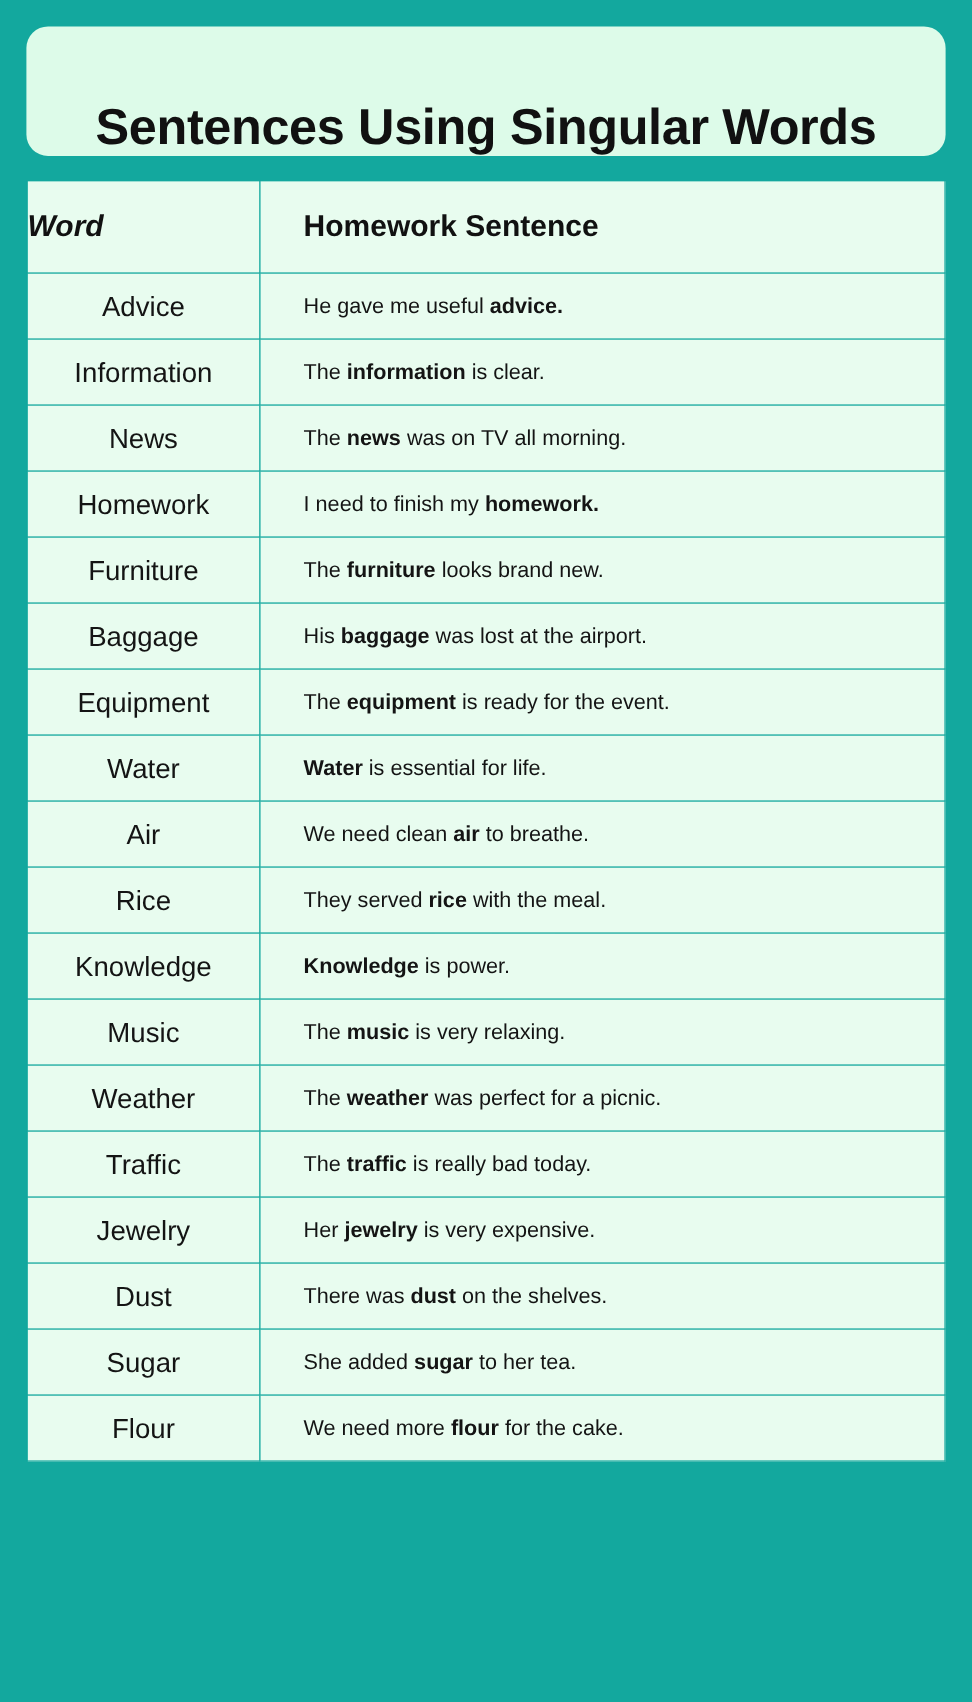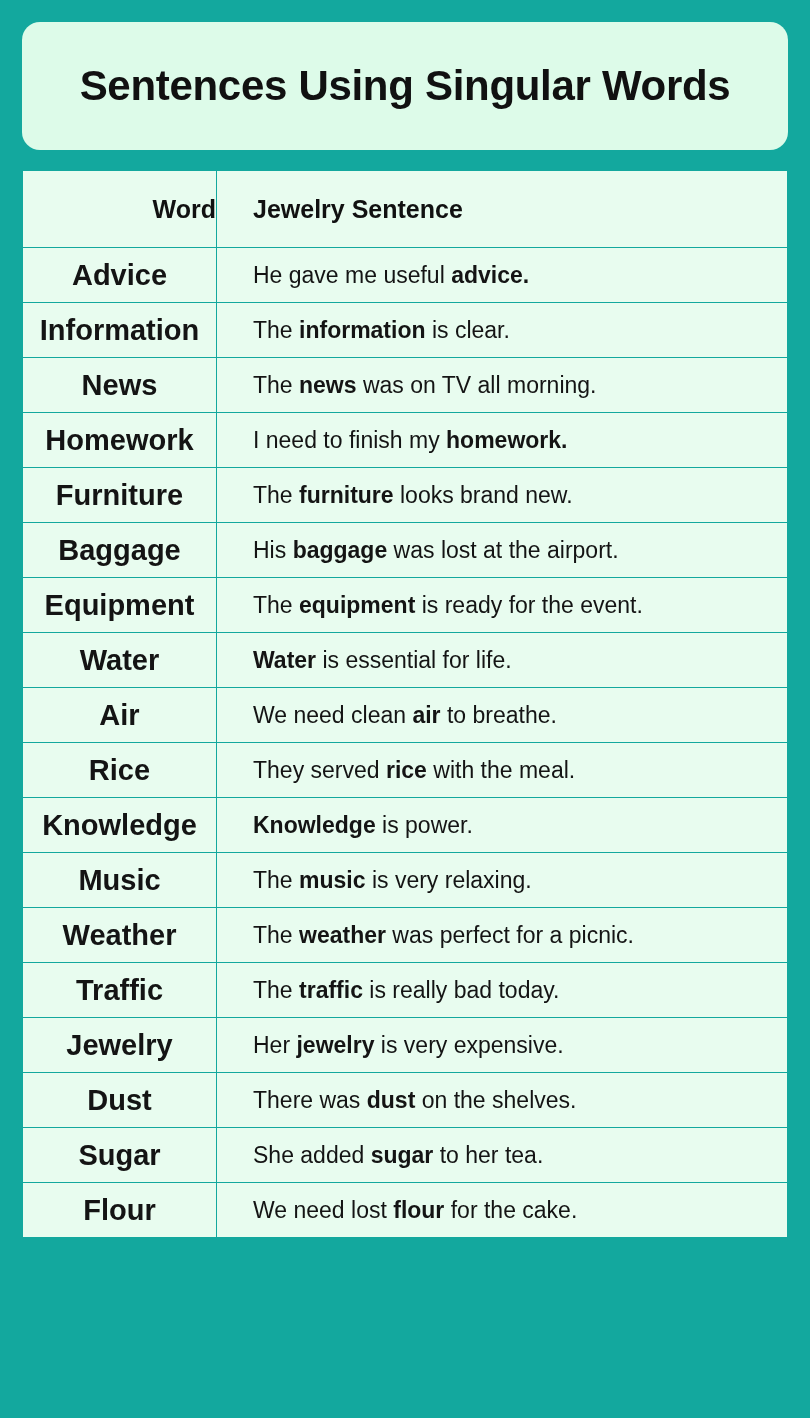--- a/index.html
+++ b/index.html
@@ -29,23 +29,23 @@
     height: 300px;
     pointer-events: none;
     opacity: 0.30;
     z-index: 0;
   }
   .title-card {
     position: relative;
     z-index: 2;
     background: #ddfbe9;
     border-radius: 18px;
-    height: 128px;
+    height: 108px;
     display: flex;
-    align-items: center;
+    align-items: flex-end;
     justify-content: center;
     margin-bottom: 20px;
   }
   .title-card h1 {
     margin: 0;
     font-size: 42px;
     font-weight: bold;
     color: #111111;
     letter-spacing: -0.3px;
     text-align: center;
@@ -69,35 +69,36 @@
     background: #e8fcef;
     padding: 0;
   }
   thead th {
     height: 76px;
     font-size: 25px;
     font-weight: bold;
     color: #111111;
   }
   thead th.word-head {
-    text-align: right;
+    text-align: left;
+    font-style: italic;
   }
   thead th.sentence-head {
     text-align: left;
     padding-left: 36px;
   }
   tbody td {
     height: 54px;
-    font-size: 23px;
+    font-size: 18px;
     color: #141414;
   }
   tbody td.word {
     text-align: center;
-    font-weight: bold;
-    font-size: 29px;
+    font-weight: normal;
+    font-size: 23px;
   }
   tbody td.sentence {
     text-align: left;
     padding-left: 36px;
     font-weight: normal;
   }
   tbody td.sentence b {
     font-weight: bold;
   }
 </style>
@@ -117,21 +118,21 @@
 
   <div class="table-wrap">
     <table class="words">
       <colgroup>
           <col class="c1">
           <col class="c2">
         </colgroup>
       <thead>
         <tr>
           <th class="word-head">Word</th>
-          <th class="sentence-head">Jewelry Sentence</th>
+          <th class="sentence-head">Homework Sentence</th>
         </tr>
       </thead>
       <tbody id="table-body">
           <tr>
             <td class="word">Advice</td>
             <td class="sentence"><span>He gave me useful </span><b>advice.</b><span></span></td>
           </tr>
           <tr>
             <td class="word">Information</td>
             <td class="sentence"><span>The </span><b>information</b><span> is clear.</span></td>
@@ -191,19 +192,19 @@
           <tr>
             <td class="word">Dust</td>
             <td class="sentence"><span>There was </span><b>dust</b><span> on the shelves.</span></td>
           </tr>
           <tr>
             <td class="word">Sugar</td>
             <td class="sentence"><span>She added </span><b>sugar</b><span> to her tea.</span></td>
           </tr>
           <tr>
             <td class="word">Flour</td>
-            <td class="sentence"><span>We need lost </span><b>flour</b><span> for the cake.</span></td>
+            <td class="sentence"><span>We need more </span><b>flour</b><span> for the cake.</span></td>
           </tr>
         </tbody>
     </table>
   </div>
 
 </div>
 
 </body></html>

